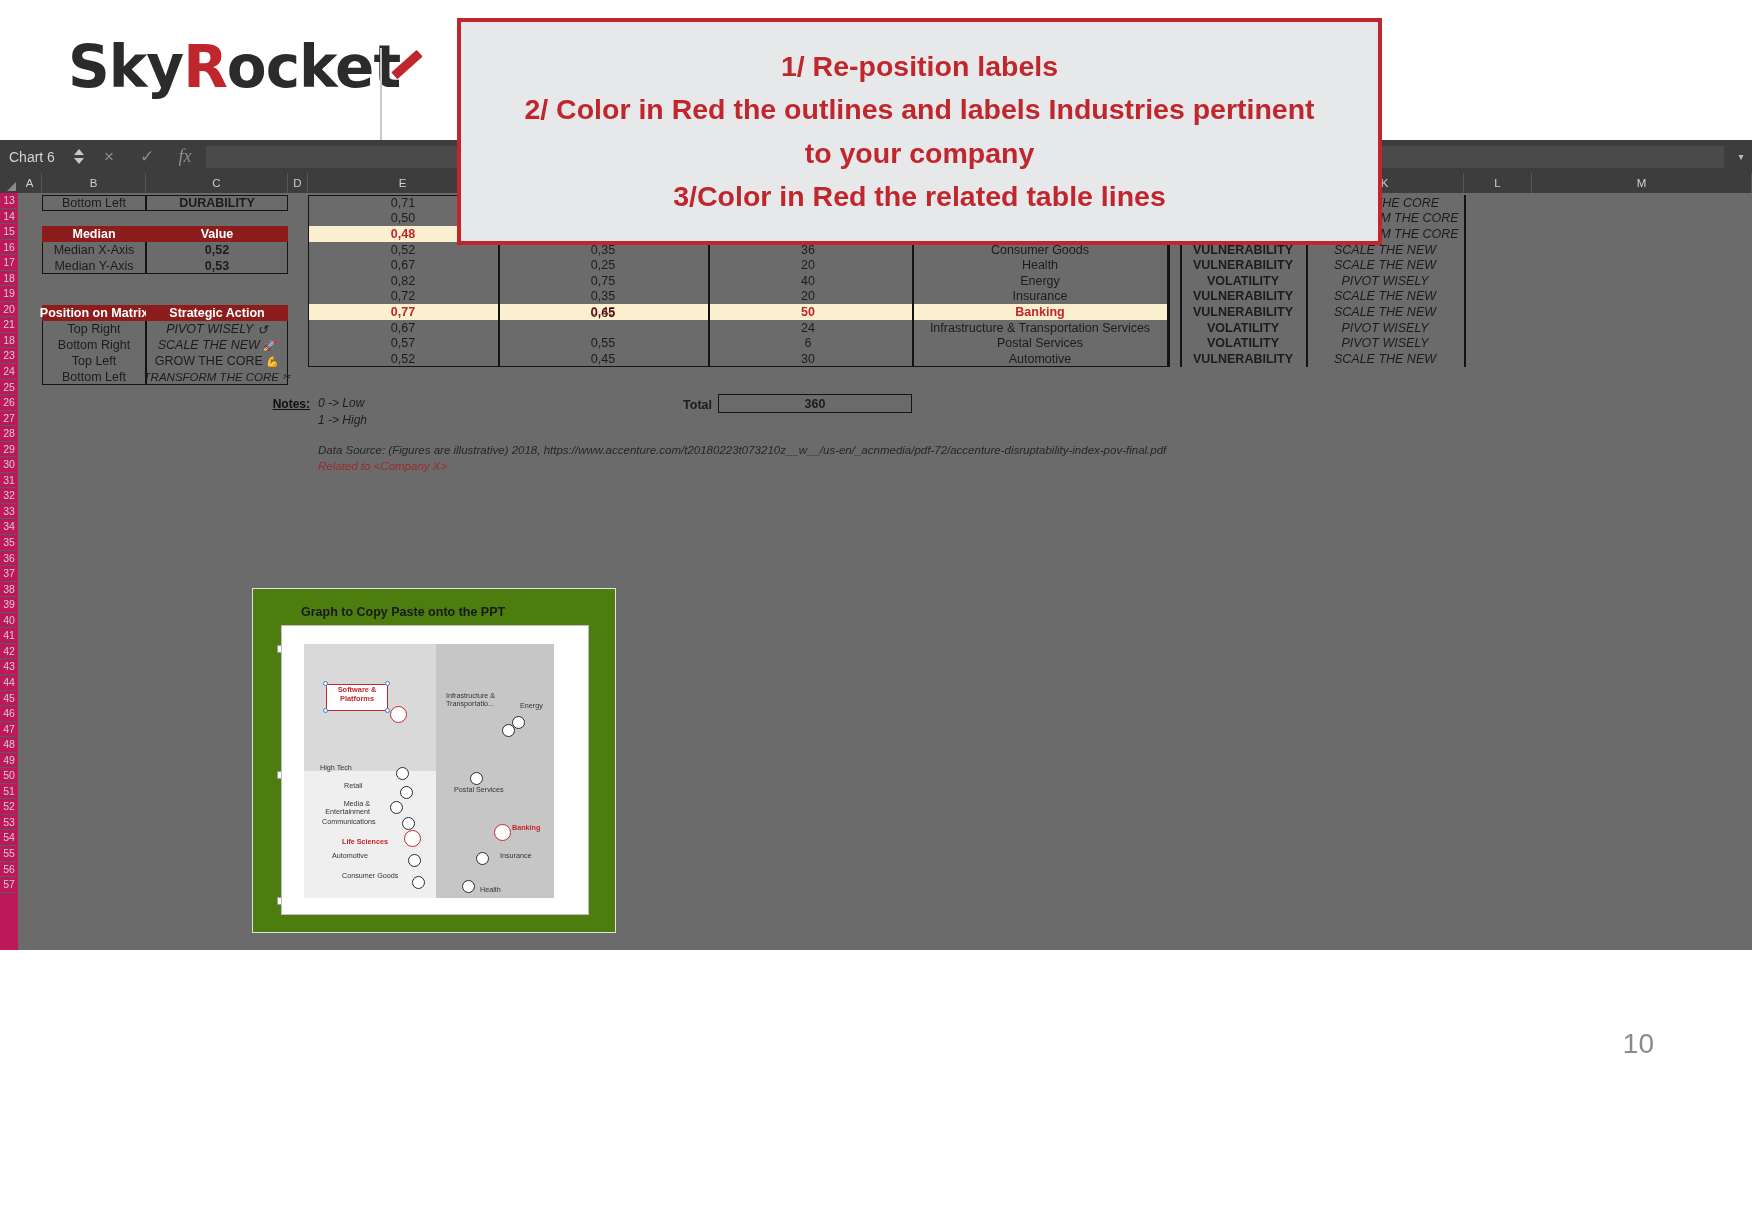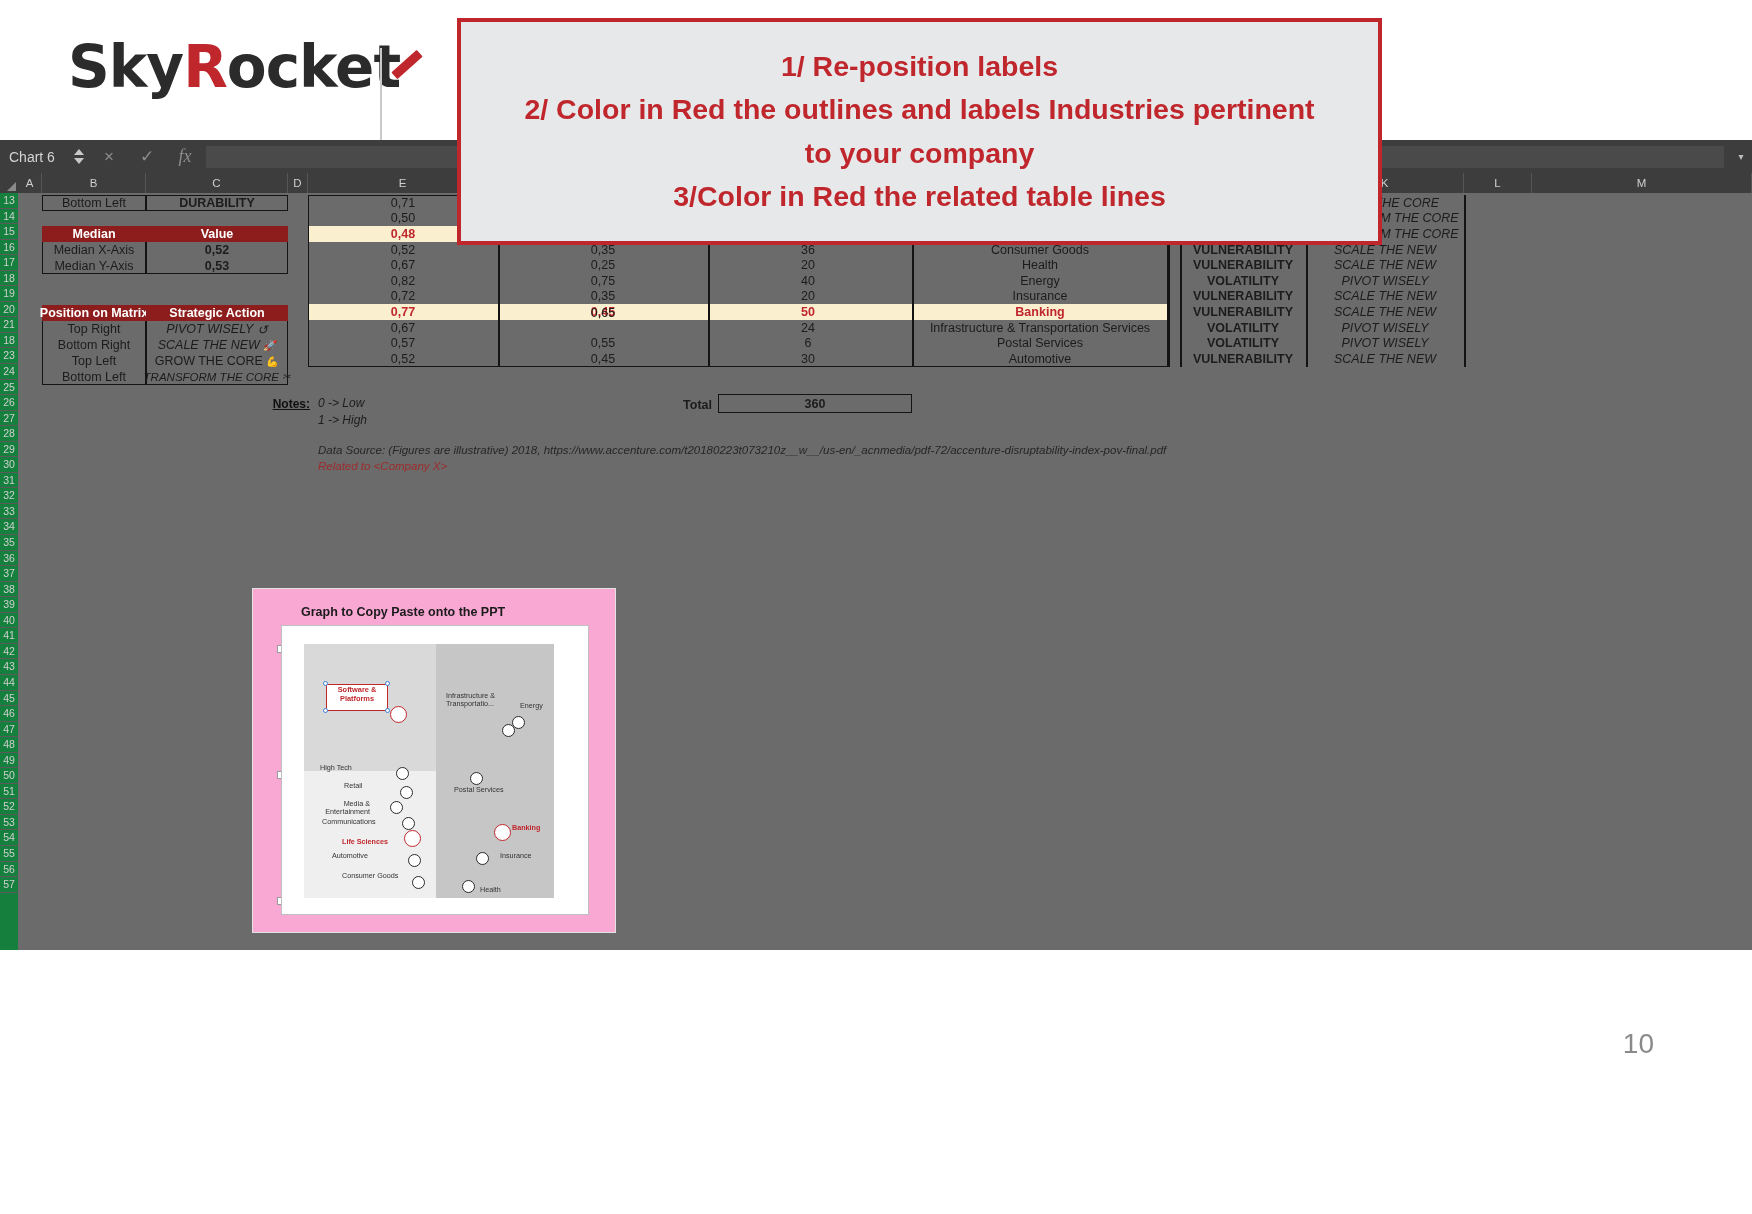--- a/index.html
+++ b/index.html
@@ -80,21 +80,21 @@
     width:0;height:0;border-left:9px solid transparent;border-bottom:9px solid #8a8a8a;
   }
   .ch {
     position:absolute; top:0; height:20px; line-height:20px; text-align:center;
     border-right:1px solid #565656;
   }
 
   
   .row-head {
     position:absolute; left:0; top:53px; width:18px; height:823px;
-    background:#15803d;
+    background:#be185d;
   }
   .rh {
     height:15.55px; color:#d0d0d0; font-size:10.5px; text-align:center;
     line-height:15.55px; border-bottom:1px solid #5b5b5b;
   }
 
   
   .grid-body {
     position:absolute; left:18px; top:53px; width:1734px; height:823px;
     background:#6b6b6b; overflow:hidden;
@@ -118,21 +118,21 @@
 
   
   .notes-lbl { font-weight:bold; text-decoration:underline; font-size:12px; color:#101010;}
   .note-it   { font-style:italic; font-size:12px; color:#1d1d1d; }
   .src-line  { font-style:italic; font-size:11.5px; color:#262626; }
   .src-red   { font-style:italic; font-size:11.5px; color:#9d2b2b; }
 
   
   .chart-pic {
     position:absolute; left:252px; top:448px; width:364px; height:345px;
-    background:#f9a8d4; border:1px solid #e2e2e2;
+    background:#4d7c0f; border:1px solid #e2e2e2;
   }
   .chart-pic .cap {
     position:absolute; left:48px; top:16px; font-size:12.5px; font-weight:bold;
     color:#1a1a1a;
   }
   .chart-frame {
     position:absolute; left:28px; top:36px; width:308px; height:290px;
     border:1px solid #bfbfbf; background:#ffffff;
   }
   .chart-inner {

